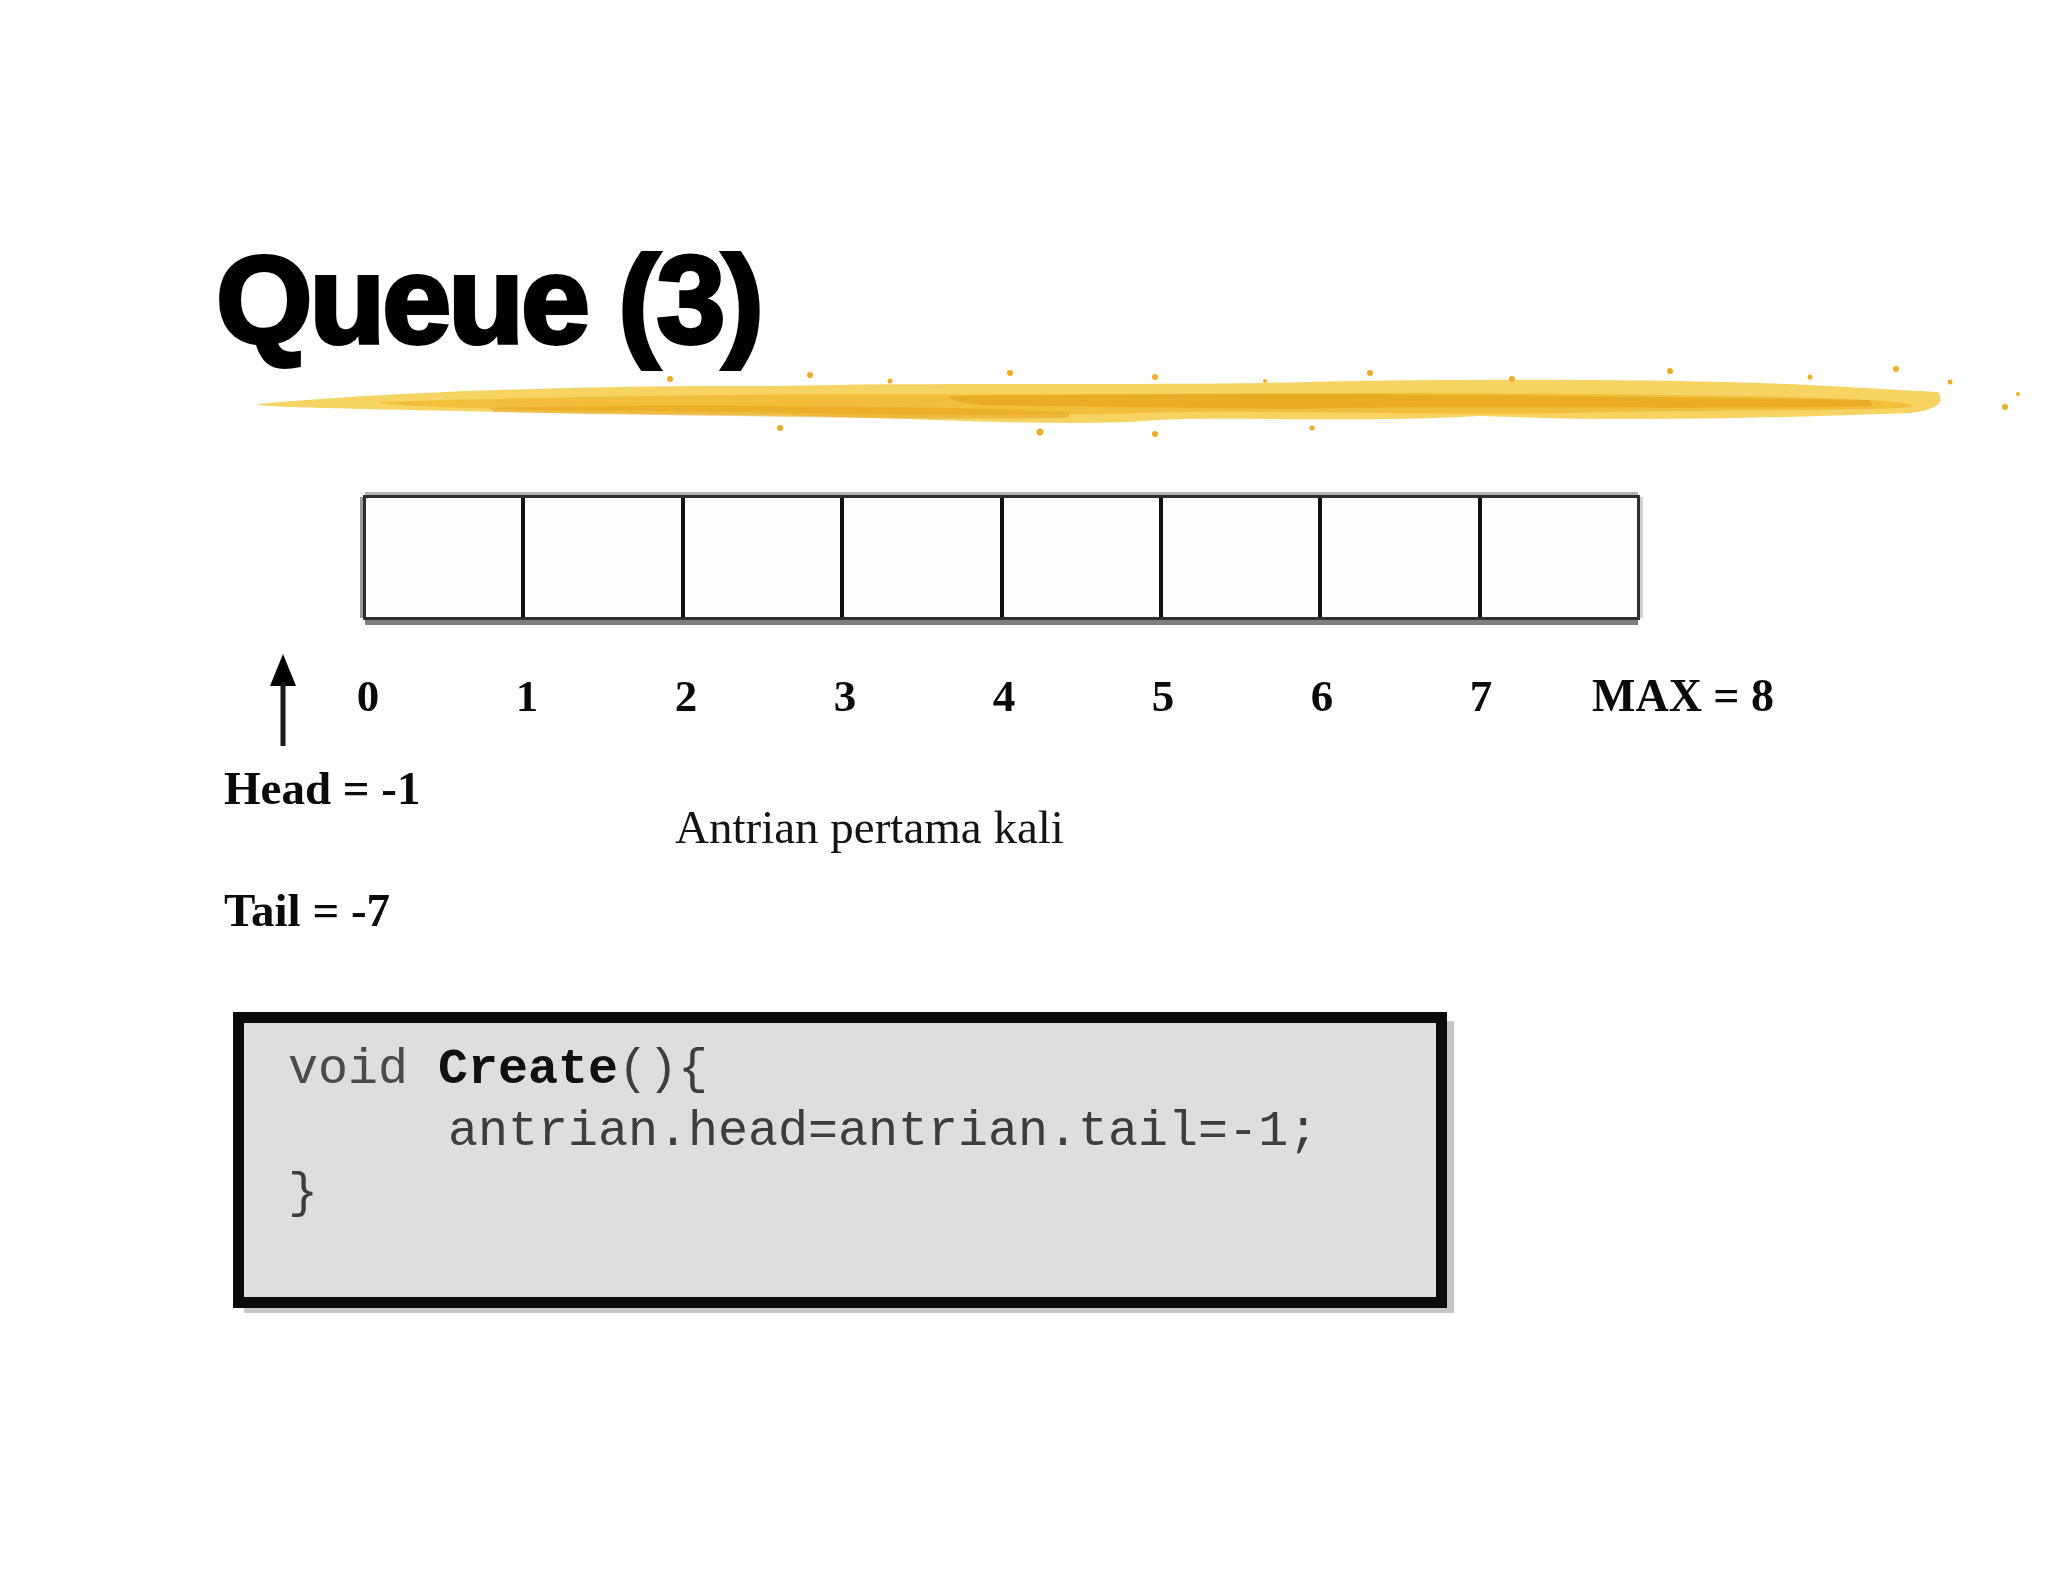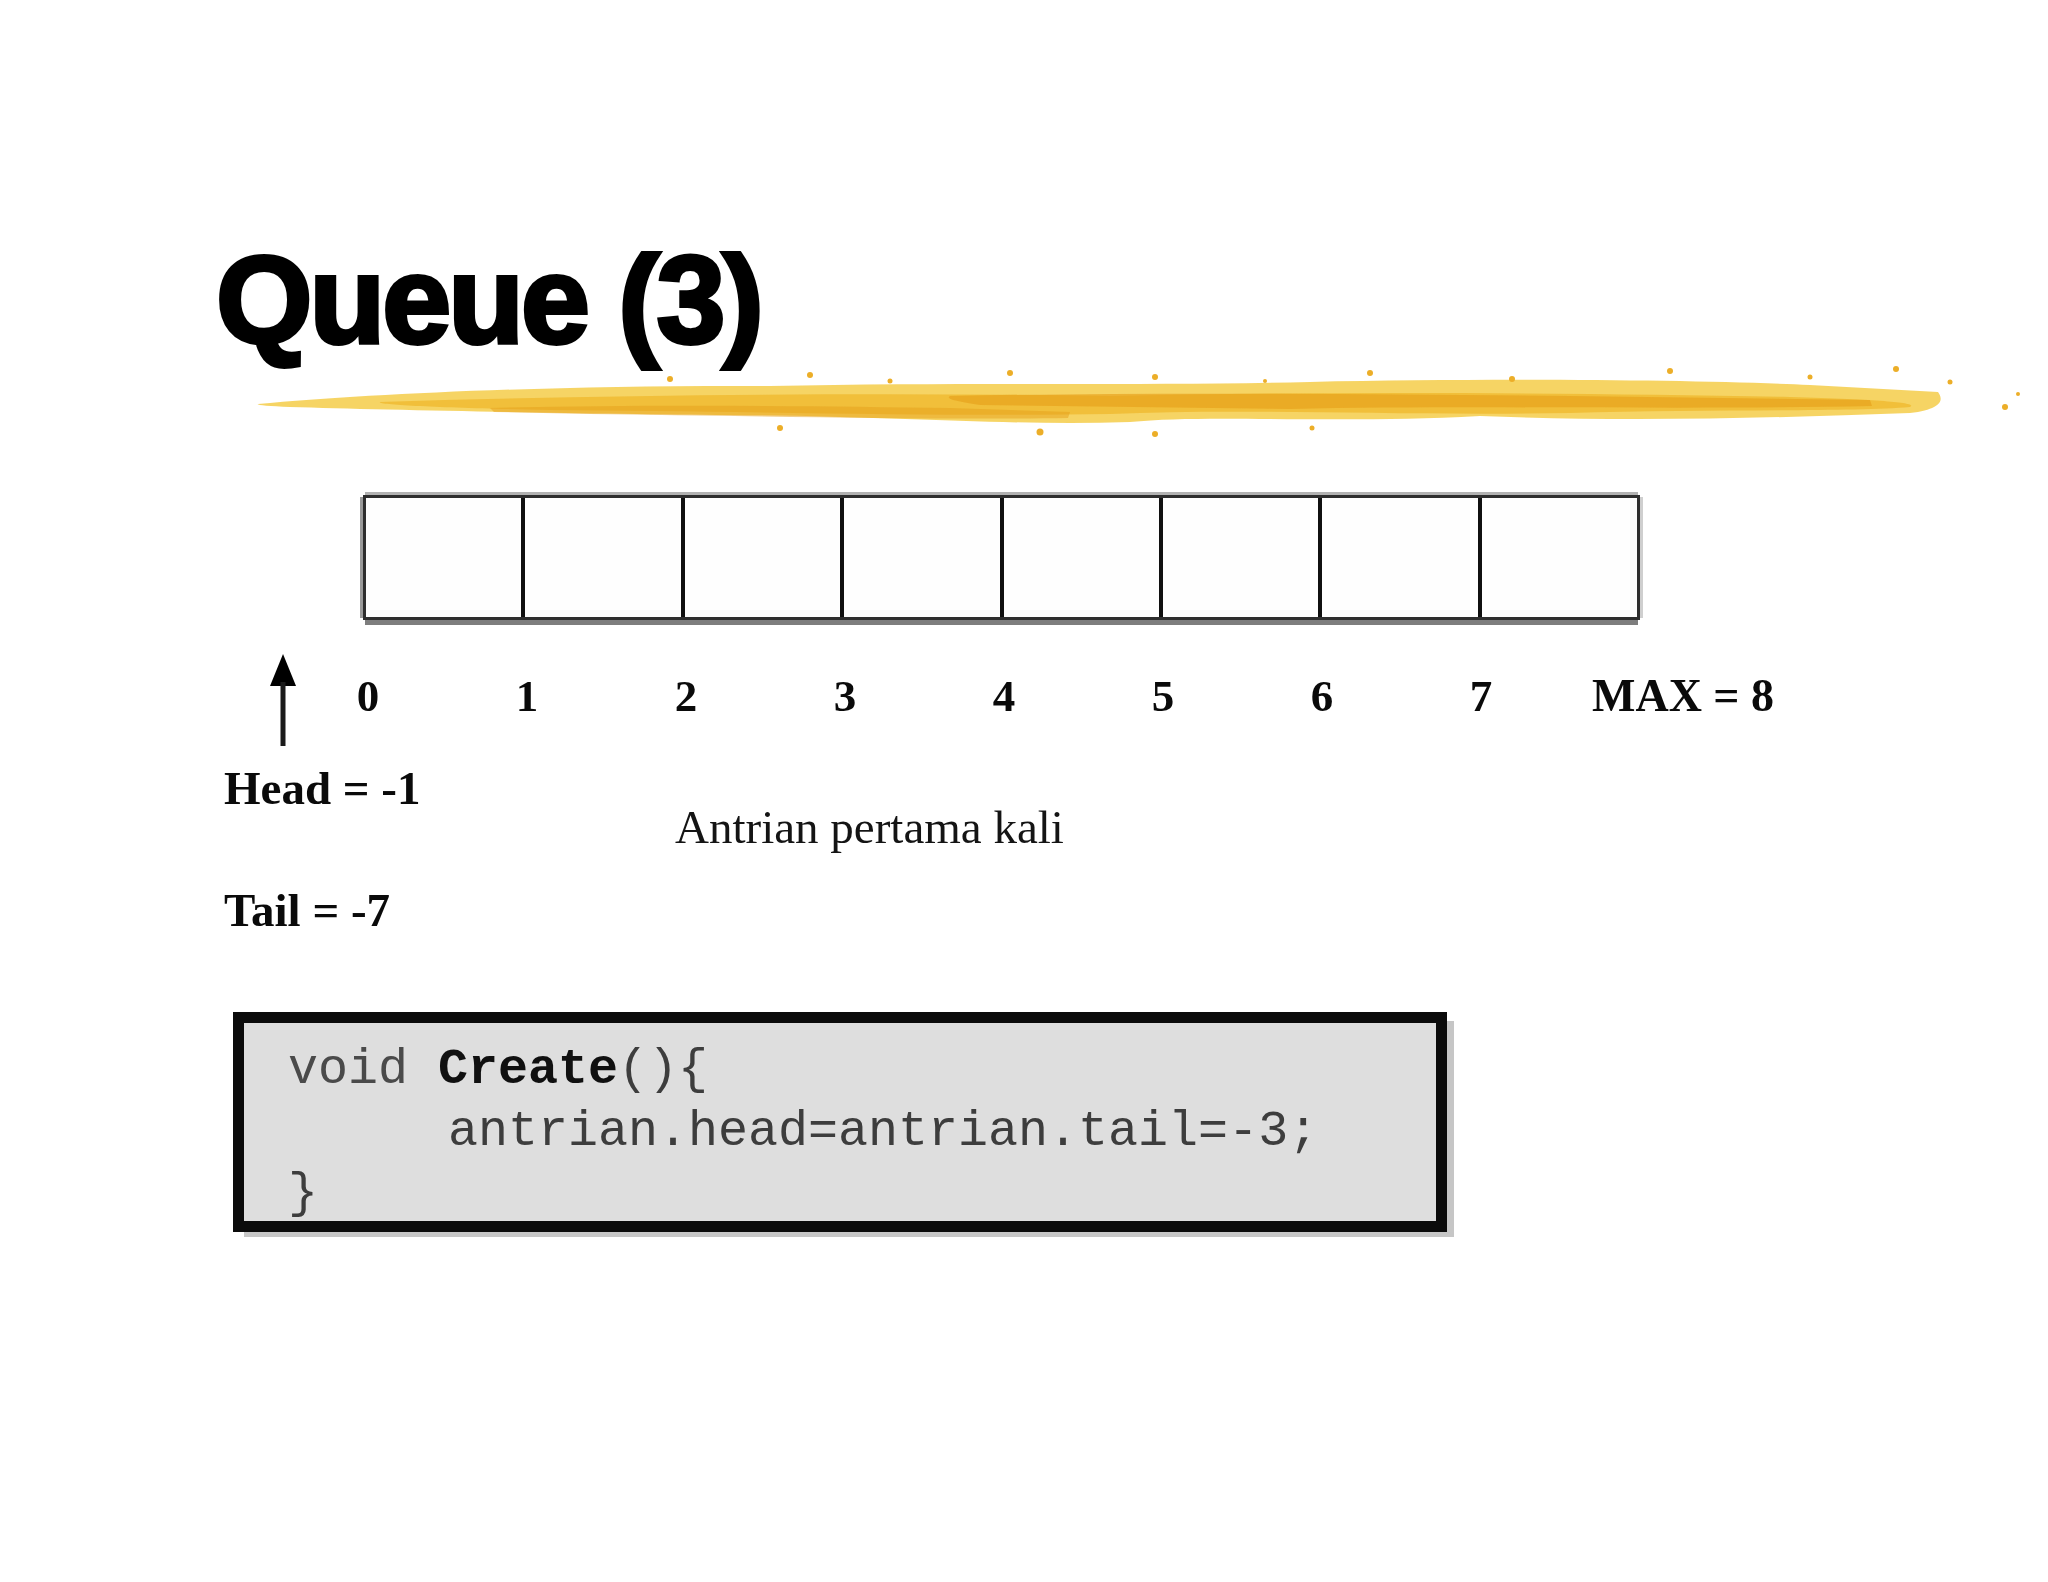--- a/index.html
+++ b/index.html
@@ -58,21 +58,21 @@
   .head-label{top:760px;}
   .tail-label{top:882px;}
   
   .caption{
     position:absolute;left:675px;top:801px;width:600px;
     text-align:left;font-size:47px;line-height:52px;color:#141414;
   }
   
   .code-box{
     position:absolute;left:233px;top:1012px;
-    width:1214px;height:220px;
+    width:1214px;height:296px;
     box-sizing:border-box;
     background:#dedede;
     border:11px solid #0b0b0b;
     box-shadow:9px 7px 0 -2px #c6c6c6;
   }
   .code{
     position:absolute;left:44px;top:16px;
     font-family:"Liberation Mono", monospace;
     font-size:50px;line-height:62px;
     color:#3d3d3d;
@@ -150,18 +150,18 @@
   <span class="max-label">MAX = 8</span>
 
   <div class="head-label">Head = -1</div>
   <div class="tail-label">Tail = -7</div>
 
   <div class="caption">Antrian pertama kali</div>
 
   <div class="code-box">
     <div class="code">
       <div class="code-line"><span class="code-kw">void </span><span class="code-bold">Create</span><span>(){</span></div>
-      <div class="code-line code-indent">antrian.head=antrian.tail=-3;</div>
+      <div class="code-line code-indent">antrian.head=antrian.tail=-1;</div>
       <div class="code-line">}</div>
     </div>
   </div>
 
 </div>
 
 </body></html>

